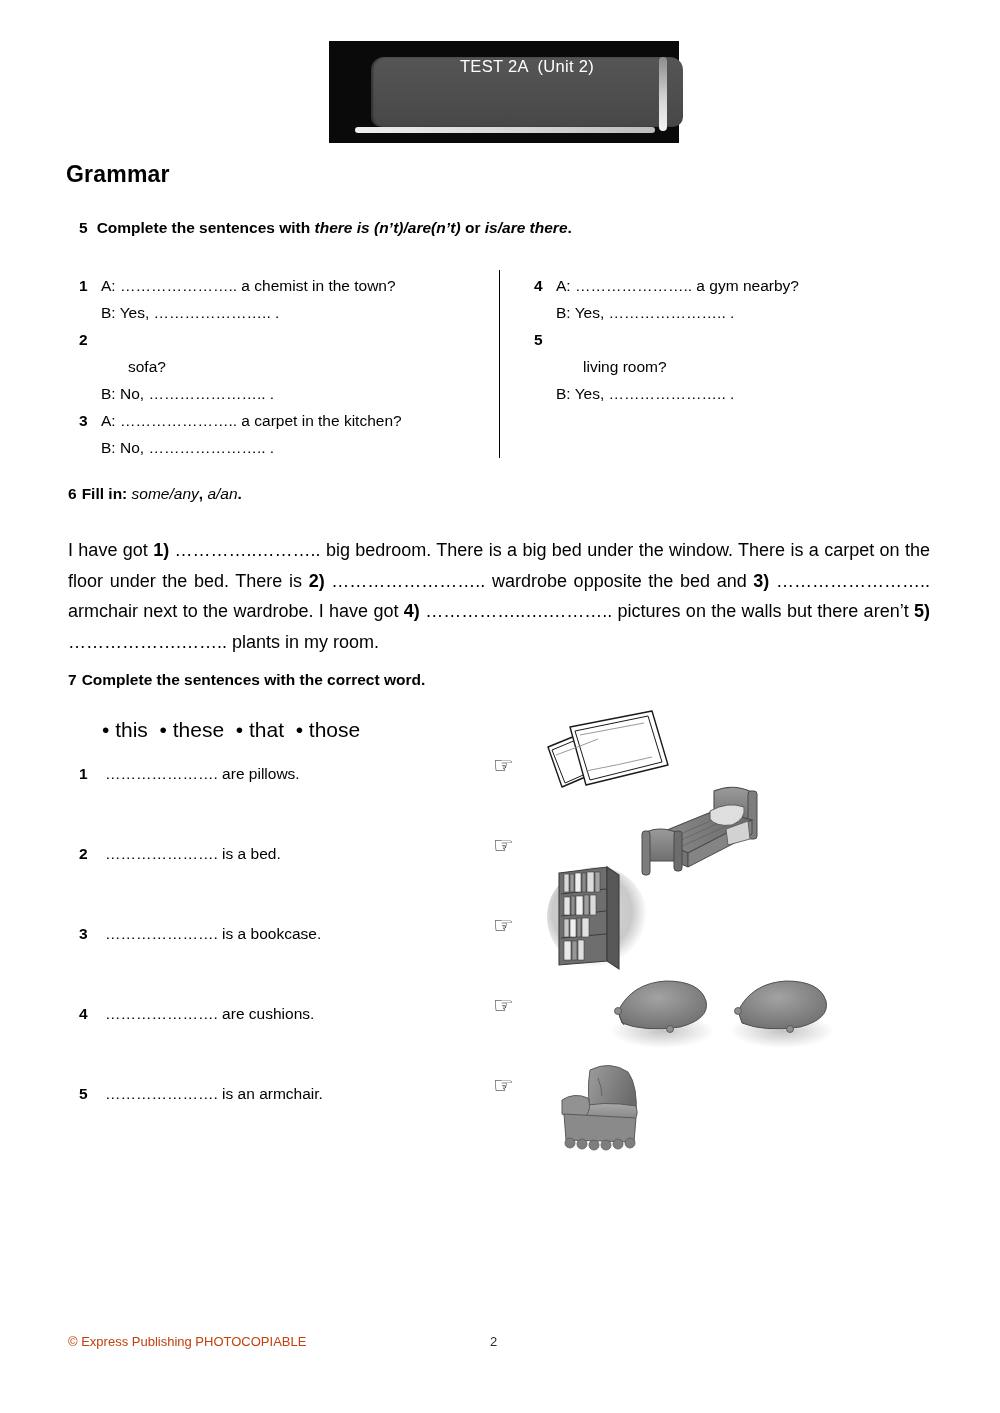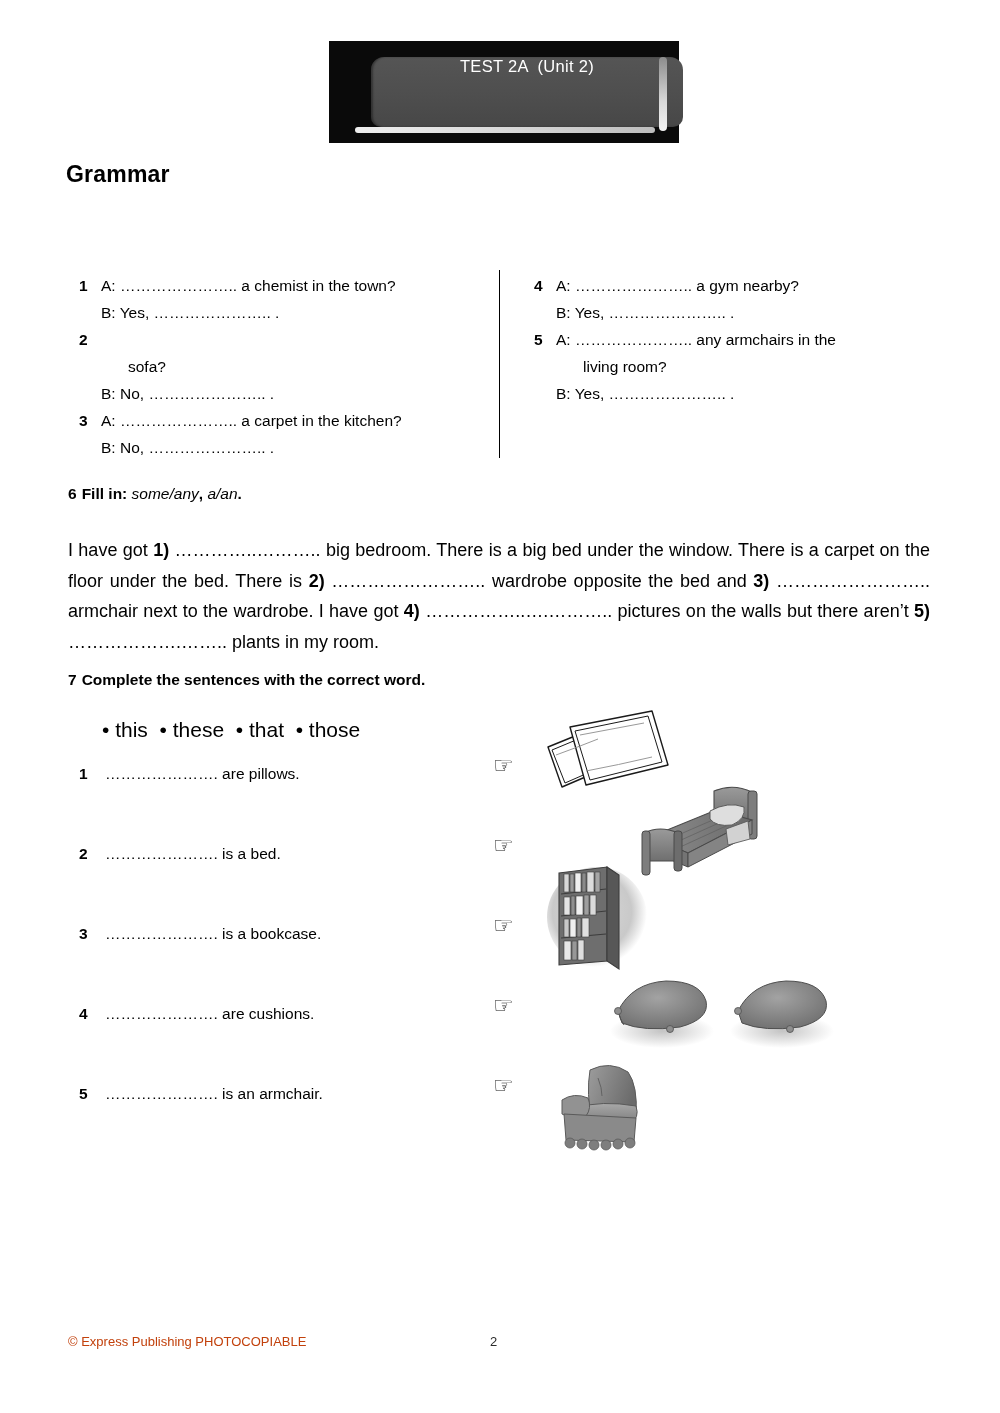--- a/index.html
+++ b/index.html
@@ -199,20 +199,23 @@
   <div class="banner">
     <div class="banner-inner">
       <span class="banner-title">TEST 2A  (Unit 2)</span>
     </div>
     <div class="banner-hl-bottom"></div>
     <div class="banner-hl-right"></div>
   </div>
 
   <div class="grammar-heading">Grammar</div>
 
+  <div class="ex-heading" id="h5">
+    <span class="num">5</span><span class="reg">Complete the sentences with </span><i>there is (n’t)/are(n’t)</i><span class="reg"> or </span><i>is/are there</i><span class="reg">.</span>
+  </div>
 
   <div class="ex5-divider"></div>
 
   <div class="ex5-col" id="ex5-left">
     <div class="qa-item">
       <div class="qa-line"><span class="qa-num">1</span><span class="qa-body">A: ………………….. a chemist in the town?</span></div>
       <div class="qa-line"><span class="qa-indent"></span><span class="qa-body">B: Yes, ………………….. .</span></div>
     </div>
     <div class="qa-item">
       <div class="qa-line"><span class="qa-num">2</span></div>
@@ -224,21 +227,21 @@
       <div class="qa-line"><span class="qa-indent"></span><span class="qa-body">B: No, ………………….. .</span></div>
     </div>
   </div>
 
   <div class="ex5-col" id="ex5-right">
     <div class="qa-item">
       <div class="qa-line"><span class="qa-num">4</span><span class="qa-body">A: ………………….. a gym nearby?</span></div>
       <div class="qa-line"><span class="qa-indent"></span><span class="qa-body">B: Yes, ………………….. .</span></div>
     </div>
     <div class="qa-item">
-      <div class="qa-line"><span class="qa-num">5</span><span class="qa-body">A: ………………….. any armchairs in the</span></div>
+      <div class="qa-line"><span class="qa-num">5</span></div>
       <div class="qa-line"><span class="qa-indent"></span><span class="qa-body qa-cont">living room?</span></div>
       <div class="qa-line"><span class="qa-indent"></span><span class="qa-body">B: Yes, ………………….. .</span></div>
     </div>
   </div>
 
   <div class="ex-heading" id="h6">
     <span class="num">6</span><span class="reg">Fill in:</span> <i>some/any</i><span class="reg">, </span><i>a/an</i><span class="reg">.</span>
   </div>
 
   <div class="ex6-para"><span>I have got </span><b>1)</b><span> …………..……….. big bedroom. There is a big bed under the window. There is a carpet on the floor under the bed. There is </span><b>2)</b><span> …………………….. wardrobe opposite the bed and </span><b>3)</b><span> …………………….. armchair next to the wardrobe. I have got </span><b>4)</b><span> ……………..….……….. pictures on the walls but there aren’t </span><b>5)</b><span> ……………….…….. plants in my room.</span></div>

